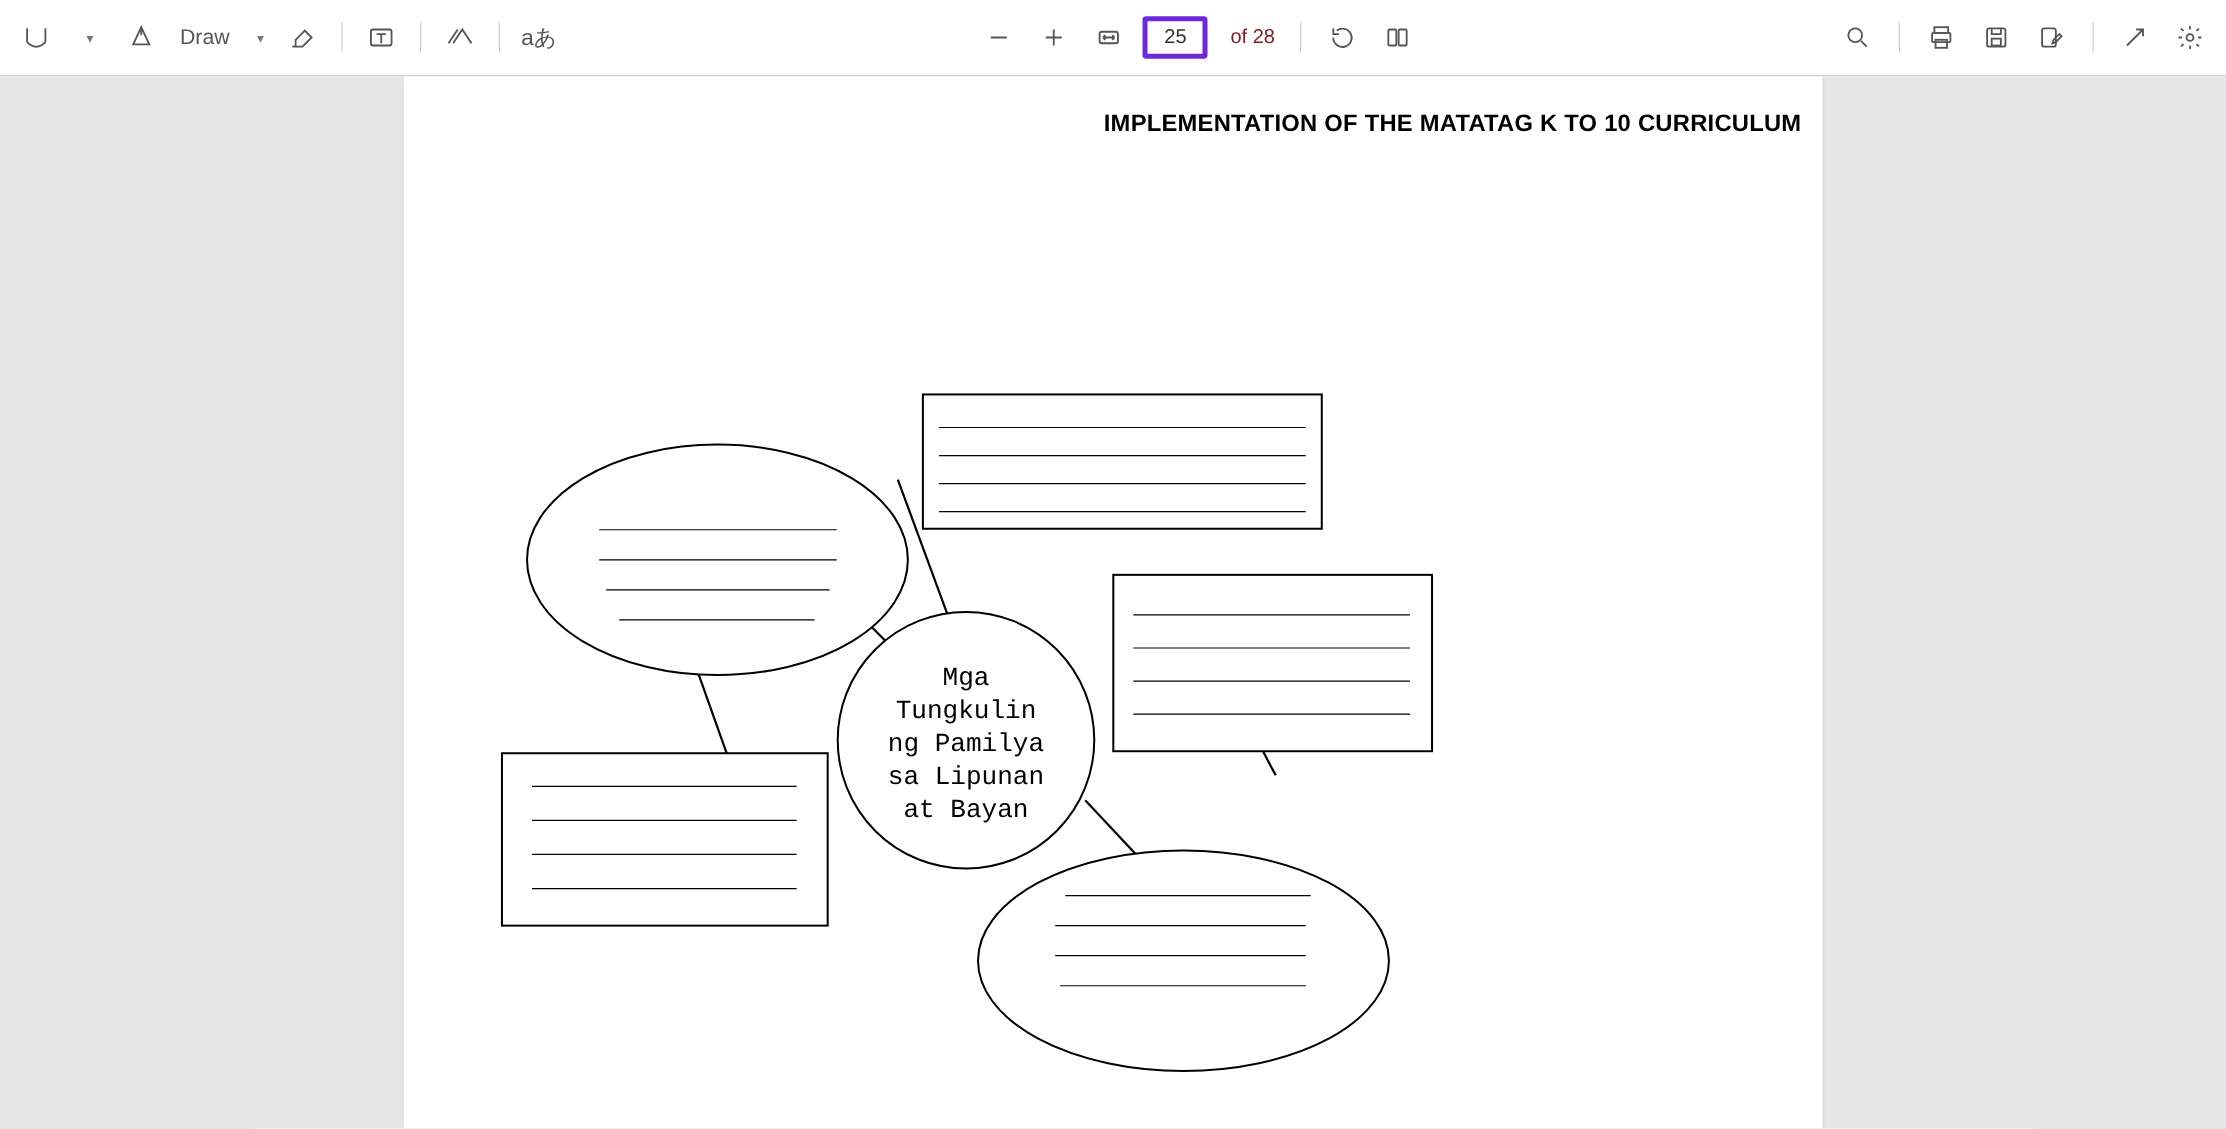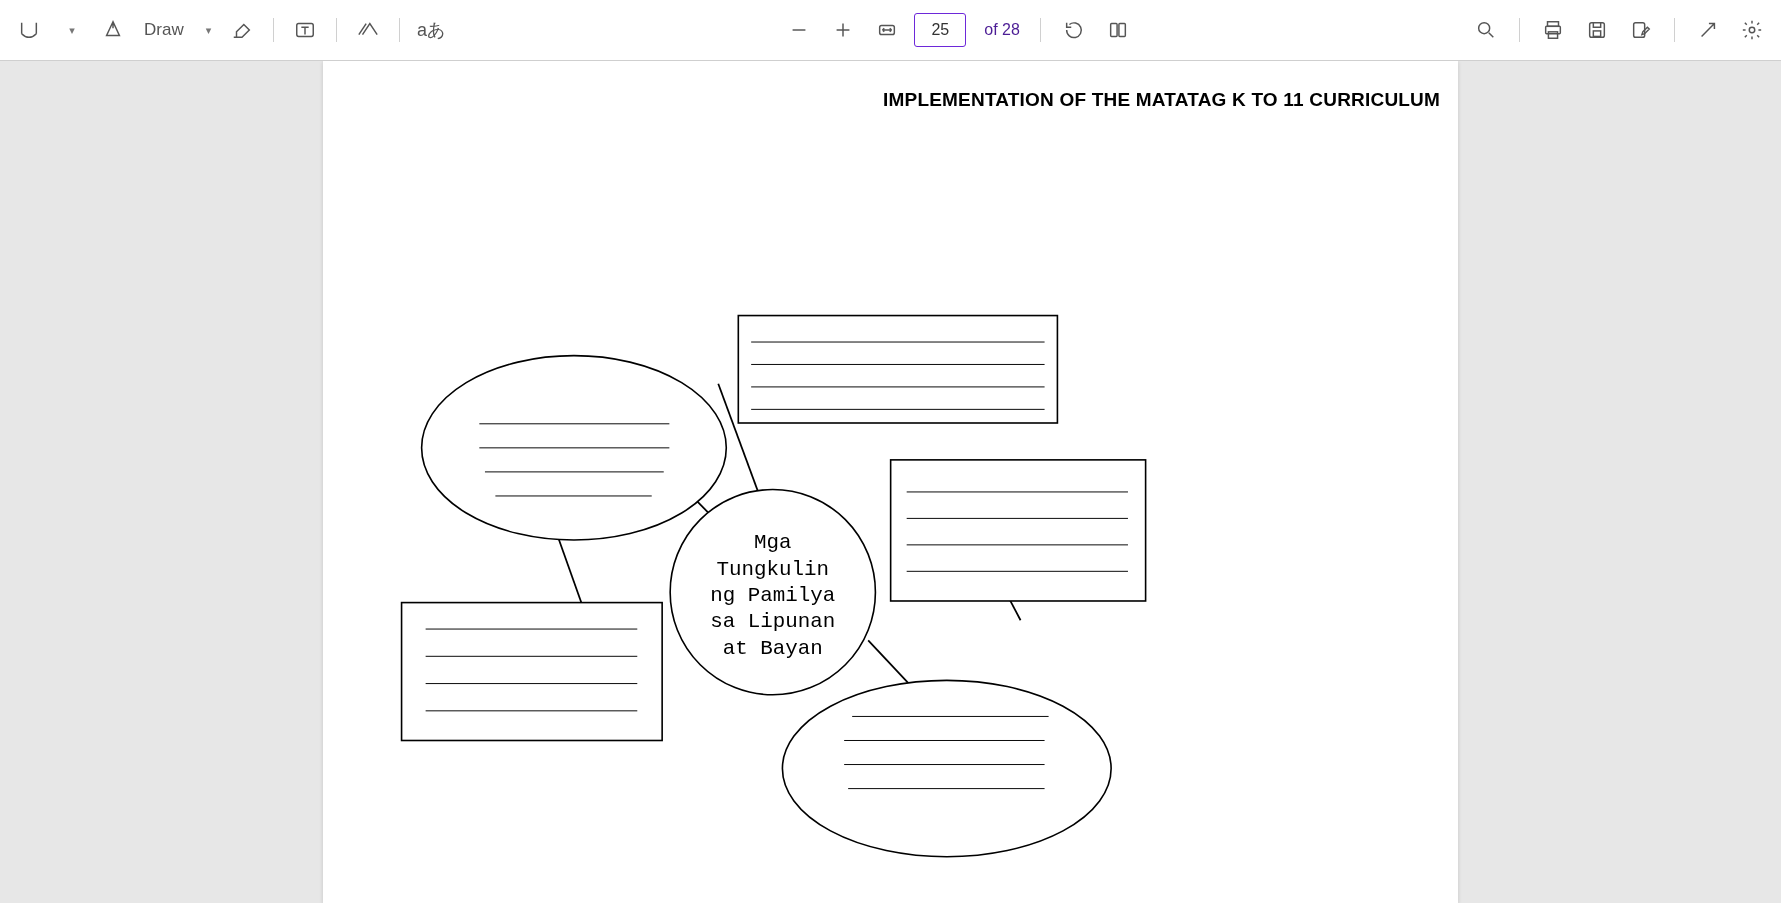--- a/index.html
+++ b/index.html
@@ -46,30 +46,30 @@
     align-items:center;
     gap:20px;
     padding:0 6px;
     height:34px;
     border-radius:4px;
   }
   .spacer { flex:1; }
   .page-box {
     width:52px;
     height:34px;
-    border:1px solid #6d28d9;
+    border:4px solid #6d28d9;
     border-radius:3px;
     text-align:center;
     font-size:16px;
     color:#333;
     background:#fff;
     outline:none;
   }
   .of-pages {
-    color:#4c1d95;
+    color:#7f1d1d;
     font-size:16px;
     margin:0 4px 0 8px;
   }
   .center-group {
     display:flex;
     align-items:center;
     gap:10px;
   }
   .right-group {
     display:flex;
@@ -248,21 +248,21 @@
       <svg class="ico" viewBox="0 0 24 24">
           <circle cx="12" cy="12" r="3"></circle>
           <path d="M12 2v3M12 19v3M4.2 4.2l2.1 2.1M17.7 17.7l2.1 2.1M2 12h3M19 12h3M4.2 19.8l2.1-2.1M17.7 6.3l2.1-2.1"></path>
         </svg>
     </div>
   </div>
 </div>
 
 <div class="viewport">
   <div class="page">
-    <div class="page-title">IMPLEMENTATION OF THE MATATAG K TO 11 CURRICULUM</div>
+    <div class="page-title">IMPLEMENTATION OF THE MATATAG K TO 10 CURRICULUM</div>
 
     <div class="diagram">
       <svg viewBox="0 0 1135 770">
 
         <line class="thick" x1="563" y1="410" x2="493" y2="220"></line>
         <line class="thick" x1="460" y1="360" x2="529" y2="430"></line>
         <line class="thick" x1="282" y1="380" x2="340" y2="543"></line>
         <line class="thick" x1="680" y1="540" x2="755" y2="620"></line>
         <line class="thick" x1="820" y1="420" x2="870" y2="515"></line>
 

